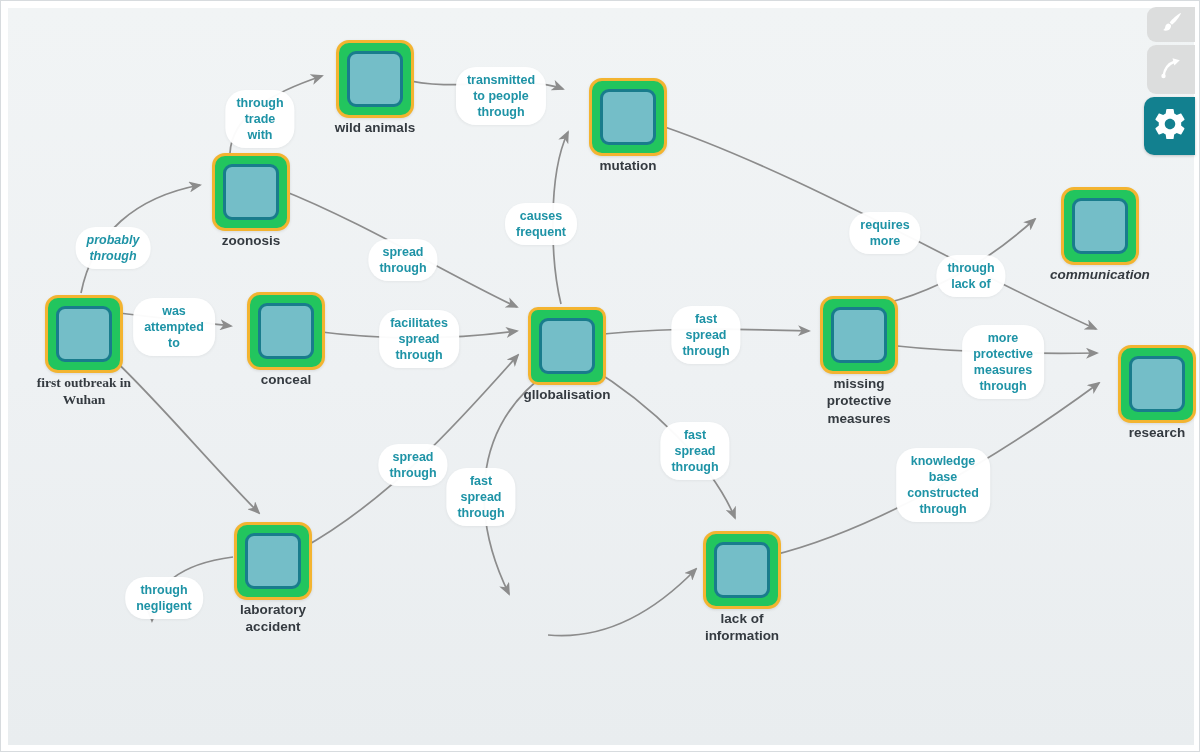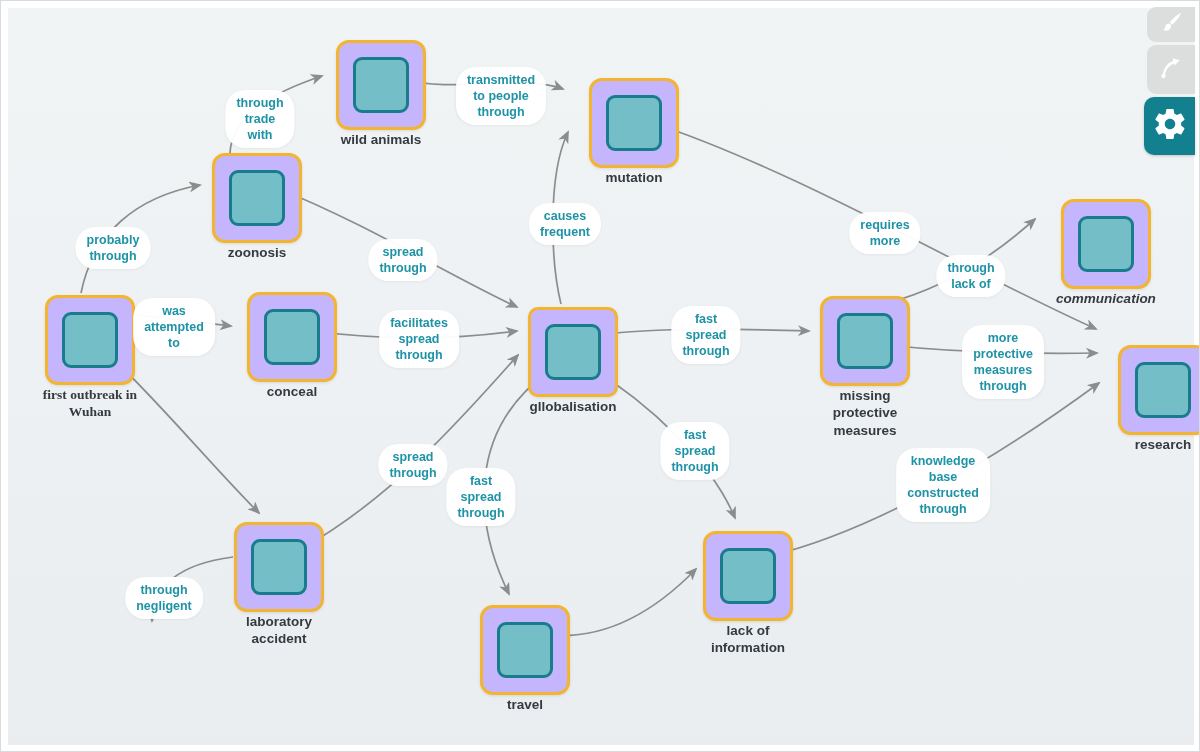--- a/index.html
+++ b/index.html
@@ -4,21 +4,21 @@
 <style>
   html,body{margin:0;padding:0;}
   body{font-family:"Liberation Sans",sans-serif;background:#fff;}
   #stage{position:relative;width:1200px;height:752px;background:#ffffff;overflow:hidden;
          border:1px solid #d7dbde;box-sizing:border-box;}
   #canvas{position:absolute;left:7px;top:7px;width:1186px;height:737px;
           background:linear-gradient(180deg,#f1f4f5 0%,#eef1f3 50%,#e9edef 100%);}
   #edges-svg{position:absolute;left:0;top:0;width:1200px;height:752px;z-index:2;}
   #layer{position:absolute;left:0;top:0;width:1200px;height:752px;z-index:3;}
   .edge{stroke:#8c8c8c;stroke-width:1.7;fill:none;}
-  .node{position:absolute;width:56px;height:56px;padding:14px;background:#c4b5fd;
+  .node{position:absolute;width:56px;height:56px;padding:8px;background:#22c55e;
         border:3px solid #f3b430;border-radius:13px;box-shadow:0 1px 3px rgba(0,0,0,0.10);}
   .node-inner{width:100%;height:100%;box-sizing:border-box;background:#74bec8;
         border:3px solid #197c8c;border-radius:9px;}
   .caption{position:absolute;top:calc(100% + 4px);left:50%;transform:translateX(-50%);
         width:170px;text-align:center;white-space:pre-line;font-size:13.5px;font-weight:bold;
         color:#343a40;line-height:1.28;}
   .pill{position:absolute;transform:translate(-50%,-50%);background:rgba(255,255,255,0.96);
         border-radius:20px;padding:5px 11px;text-align:center;white-space:pre-line;
         font-size:12.5px;font-weight:bold;color:#1e93a6;line-height:1.28;
         box-shadow:0 1px 3px rgba(0,0,0,0.05);z-index:3;}
@@ -59,31 +59,31 @@
       <path d="M 652,122 C 792,168 962,268 1095,328" class="edge" marker-end="url(#arrowhead)"></path>
     </svg>
 
   <div id="layer">
       <div class="pill" style="left: 259px; top: 118px;">through
 trade
 with</div>
       <div class="pill" style="left: 500px; top: 95px;">transmitted
 to people
 through</div>
-      <div class="pill" style="left: 112px; top: 247px;">probably
+      <div class="pill" style="left: 112px; top: 247px; font-style: italic;">probably
 through</div>
       <div class="pill" style="left: 173px; top: 326px;">was
 attempted
 to</div>
       <div class="pill" style="left: 402px; top: 259px;">spread
 through</div>
       <div class="pill" style="left: 418px; top: 338px;">facilitates
 spread
 through</div>
-      <div class="pill" style="left: 540px; top: 223px; margin-left: 24px;">causes
+      <div class="pill" style="left: 540px; top: 223px;">causes
 frequent</div>
       <div class="pill" style="left: 705px; top: 334px;">fast
 spread
 through</div>
       <div class="pill" style="left: 694px; top: 450px;">fast
 spread
 through</div>
       <div class="pill" style="left: 480px; top: 496px;">fast
 spread
 through</div>
@@ -127,36 +127,32 @@
       <div class="node" style="left: 527px; top: 306px; border-radius: 10px;">
         <div class="node-inner"></div>
         <div class="caption">gllobalisation</div>
       </div>
       <div class="node" style="left: 819px; top: 295px;">
         <div class="node-inner"></div>
         <div class="caption">missing
 protective
 measures</div>
       </div>
-      <div class="node" style="left: 1060px; top: 198px; font-style: italic;">
+      <div class="node" style="left: 1060px; top: 186px; font-style: italic;">
         <div class="node-inner"></div>
         <div class="caption">communication</div>
       </div>
       <div class="node" style="left: 1117px; top: 320px; margin-top: 24px;">
         <div class="node-inner"></div>
         <div class="caption">research</div>
       </div>
       <div class="node" style="left: 233px; top: 521px;">
         <div class="node-inner"></div>
         <div class="caption">laboratory
 accident</div>
-      </div>
-      <div class="node" style="left: 479px; top: 604px;">
-        <div class="node-inner"></div>
-        <div class="caption">travel</div>
       </div>
       <div class="node" style="left: 702px; top: 530px;">
         <div class="node-inner"></div>
         <div class="caption">lack of
 information</div>
       </div>
     </div>
 
   <div class="tb-btn tb-gray" style="left:1146px;top:6px;width:48px;height:35px;">
     <span>

